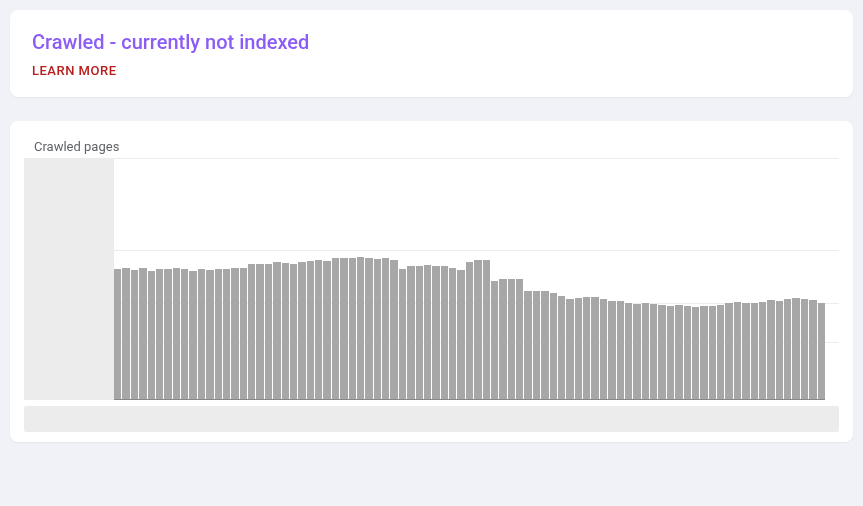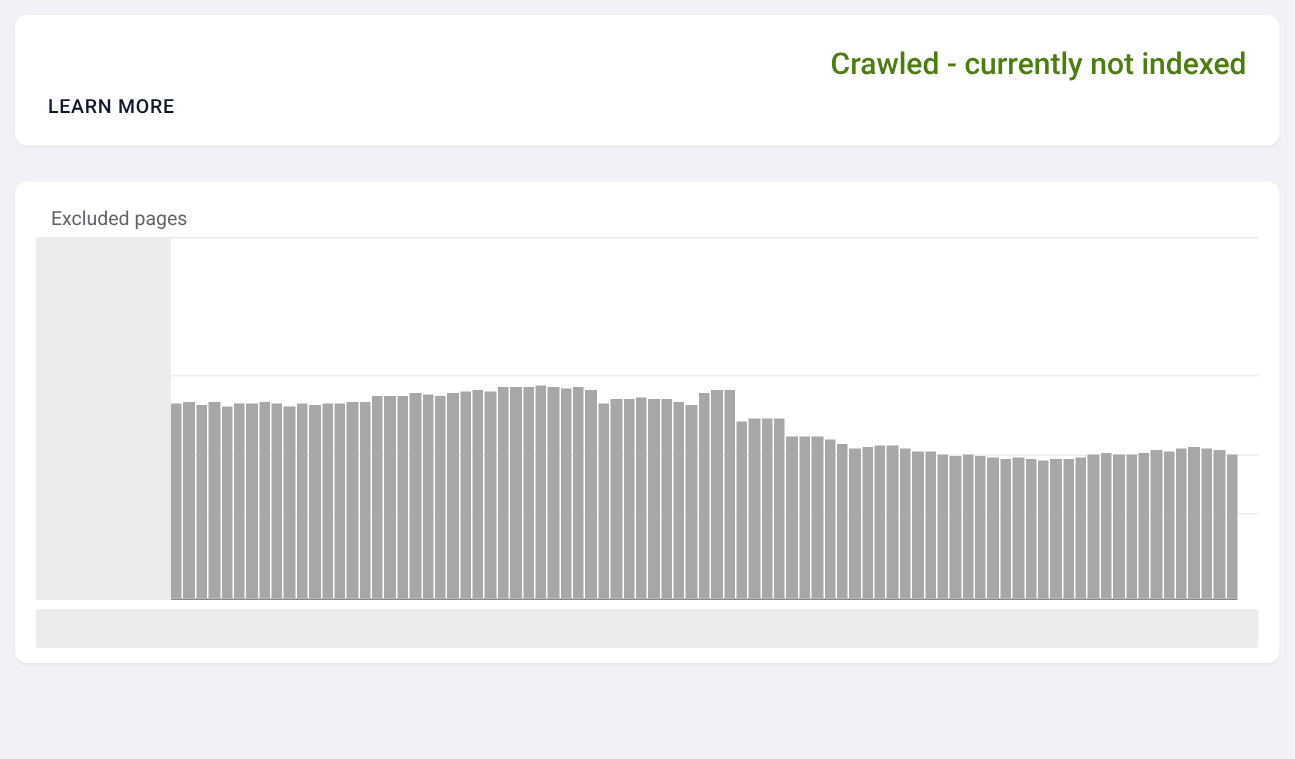--- a/index.html
+++ b/index.html
@@ -12,34 +12,33 @@
     .card {
       background: #fff;
       border-radius: 8px;
       margin-bottom: 24px;
       box-shadow: 0 1px 2px rgba(0,0,0,0.05);
     }
     .header-card { padding: 20px 22px 18px 22px; }
     .title {
       font-size: 20px;
       font-weight: 500;
-      color: #4d7c0f;
+      color: #8b5cf6;
       margin-bottom: 6px;
-      text-align: right;
     }
     .status {
       font-size: 14px;
       color: #5f6368;
       margin-bottom: 34px;
     }
     .learn-more {
       font-size: 13px;
       font-weight: 500;
       letter-spacing: 0.5px;
-      color: #0f172a;
+      color: #b91c1c;
       text-transform: uppercase;
       cursor: pointer;
       display: inline-block;
     }
     .chart-card { padding: 18px 14px 10px 14px; }
     .chart-title {
       font-size: 13px;
       color: #5f6368;
       margin-left: 10px;
       margin-bottom: 4px;
@@ -91,21 +90,21 @@
   </style>
 </head>
 <body>
 
 <div class="card header-card">
   <div class="title">Crawled - currently not indexed</div>
   <div class="learn-more">LEARN MORE</div>
 </div>
 
 <div class="card chart-card">
-  <div class="chart-title">Excluded pages</div>
+  <div class="chart-title">Crawled pages</div>
   <div class="chart-wrap">
     <div class="gridlines" id="gridlines">
         <div class="gridline" style="top: 183.92px;"></div>
         <div class="gridline" style="top: 145.2px;"></div>
         <div class="gridline" style="top: 91.96px;"></div>
         <div class="gridline" style="top: 0px;"></div>
       </div>
     <div class="ghost-bar"></div>
     <div class="bars-area" id="bars">
         <div class="bar" style="height: 54%;"></div>

